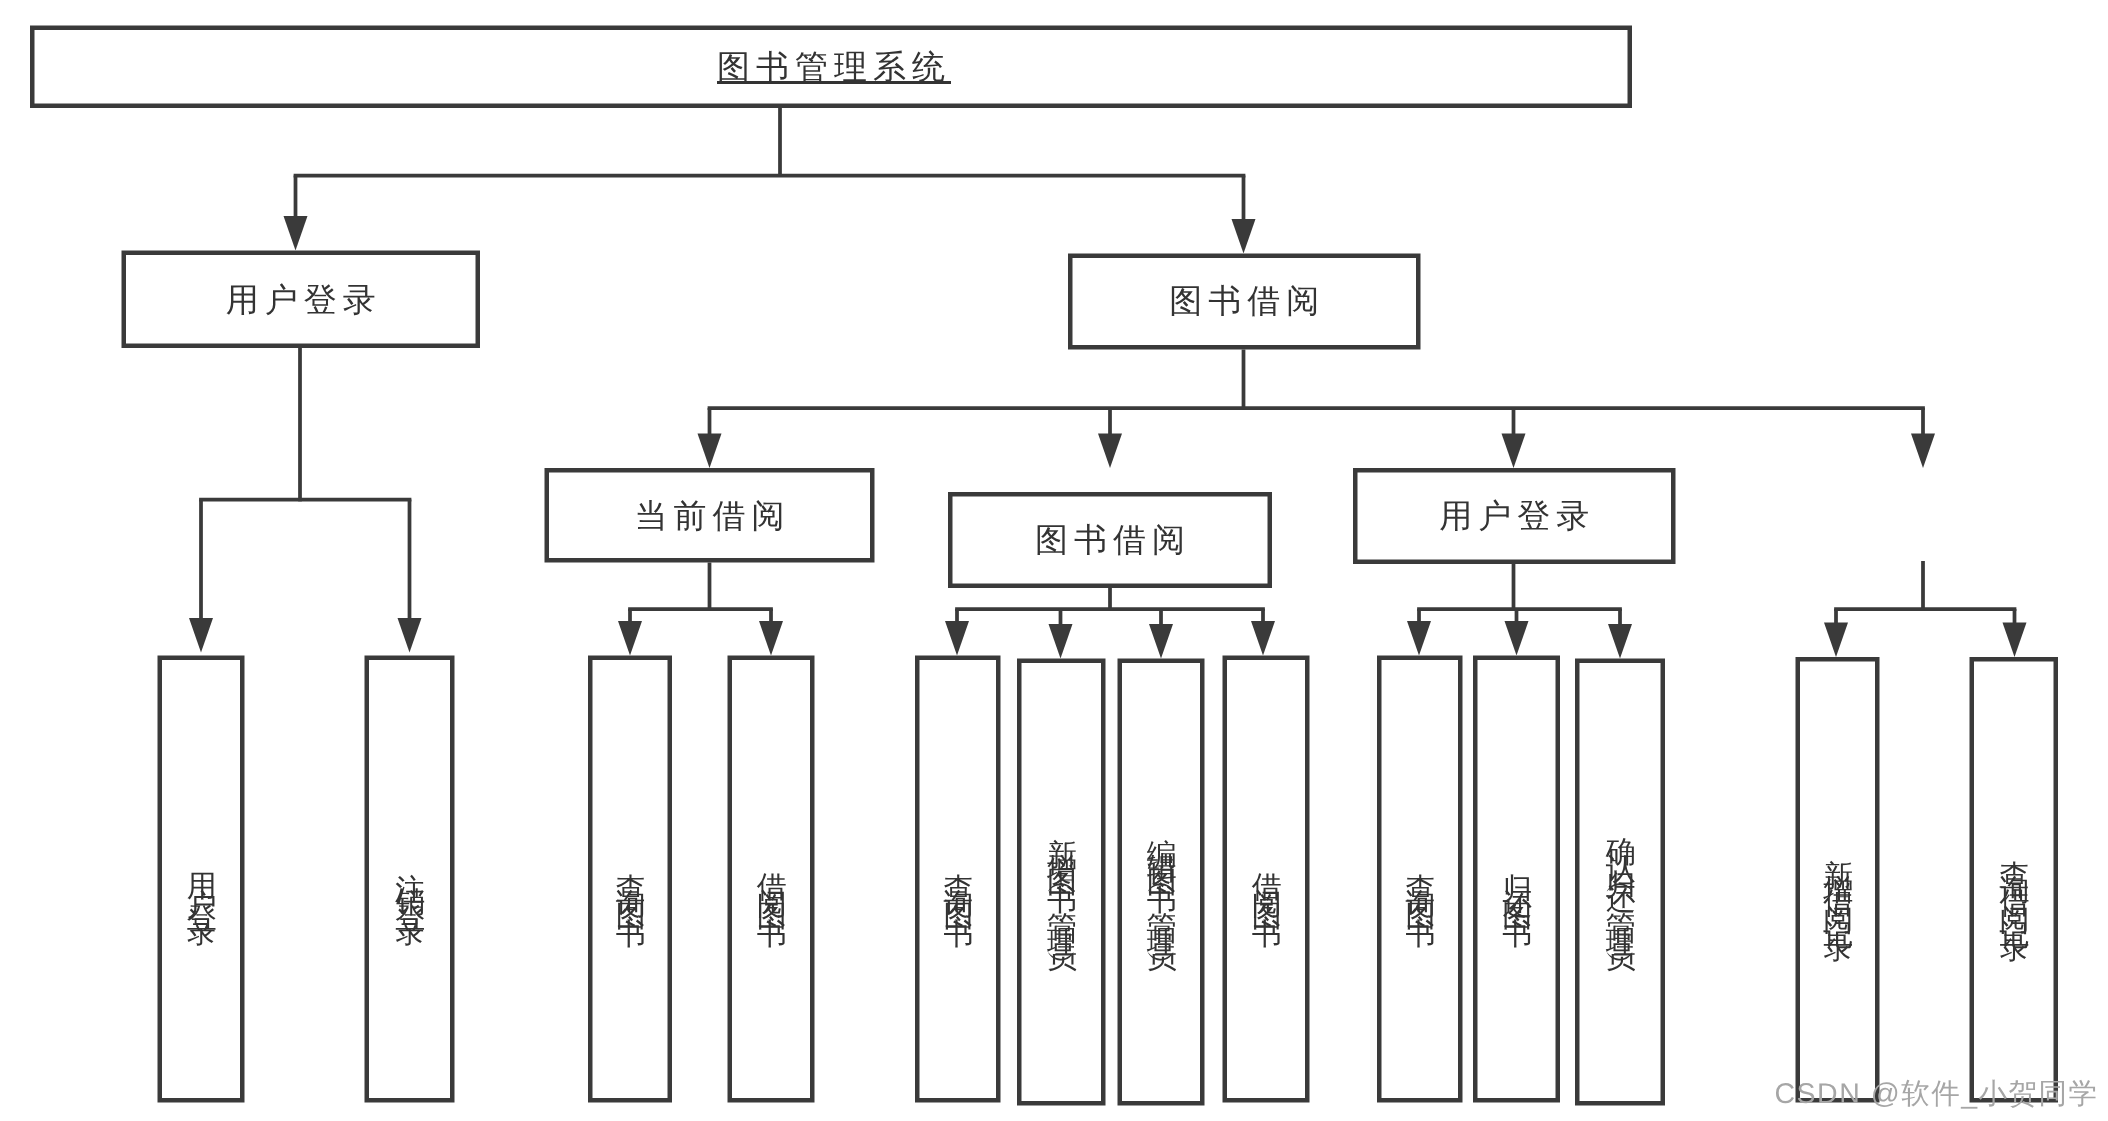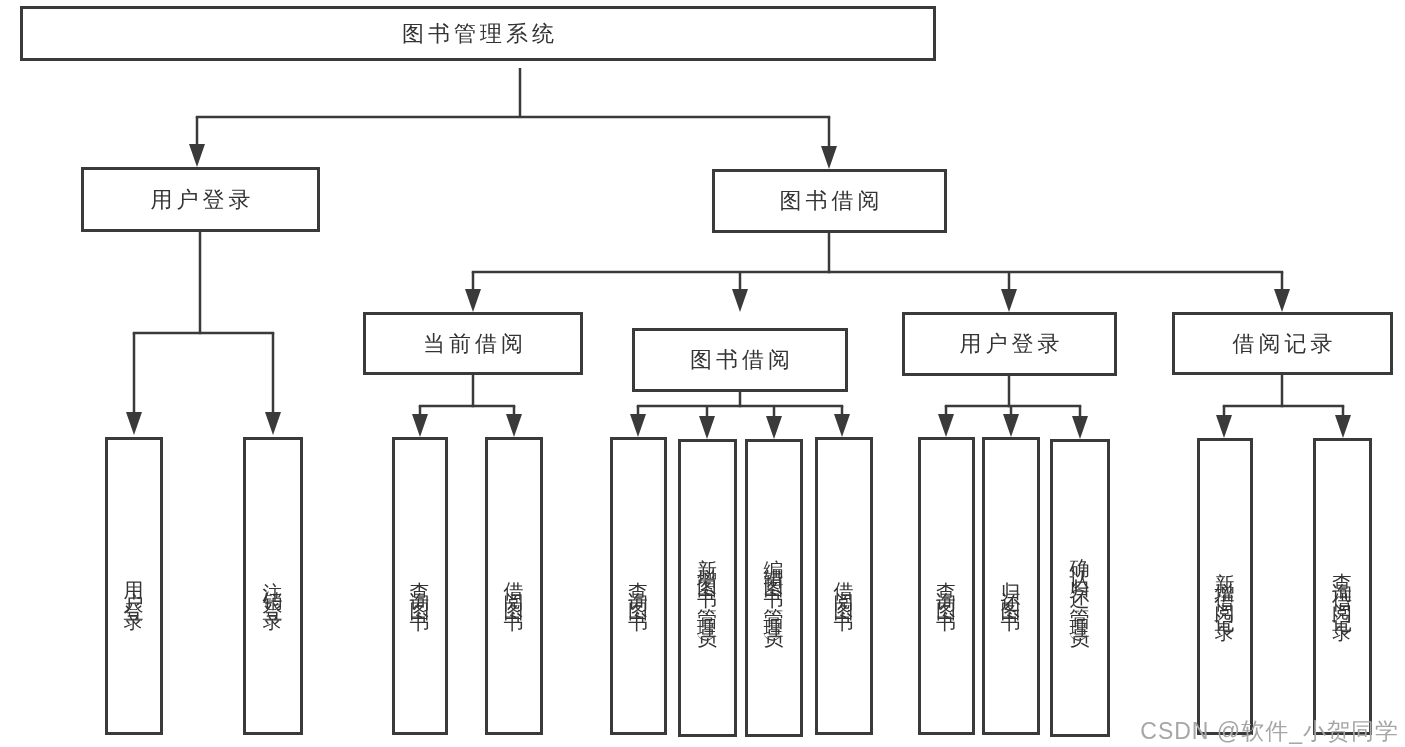--- a/index.html
+++ b/index.html
@@ -27,21 +27,21 @@
     display:flex;align-items:center;justify-content:center;
     writing-mode:vertical-rl;
     font-size:20px;letter-spacing:10px;
     color:#333333;
     box-sizing:border-box;
     line-height:1;
   }
   .watermark{
     position:absolute;z-index:3;
     right:6px;top:716px;
-    font-size:23px;letter-spacing:1px;
+    font-size:19px;letter-spacing:1px;
     color:#a6a6a6;
   }
 </style>
 </head>
 <body>
 
 <div id="stage">
 
   <svg id="wires" width="1405" height="747" viewBox="0 0 1405 747">
     <g stroke="#3a3a3a" stroke-width="2.5" fill="none">
@@ -102,29 +102,28 @@
       <polygon points="766,416 782,416 774,439"></polygon>
       <polygon points="834,414 850,414 842,437"></polygon>
       <polygon points="938,414 954,414 946,437"></polygon>
       <polygon points="1003,414 1019,414 1011,437"></polygon>
       <polygon points="1072,416 1088,416 1080,439"></polygon>
       <polygon points="1216,415 1232,415 1224,438"></polygon>
       <polygon points="1335,415 1351,415 1343,438"></polygon>
     </g>
   </svg>
 
-  <div class="box" style="left:20px;top:6px;width:916px;height:55px;">图书管理系统</div>
+  <div class="box" style="left:20px;top:17px;width:1068px;height:55px;text-decoration:underline;">图书管理系统</div>
 
   <div class="box" style="left:81px;top:167px;width:239px;height:65px;">用户登录</div>
   <div class="box" style="left:712px;top:169px;width:235px;height:64px;">图书借阅</div>
 
   <div class="box" style="left:363px;top:312px;width:220px;height:63px;">当前借阅</div>
   <div class="box" style="left:632px;top:328px;width:216px;height:64px;">图书借阅</div>
   <div class="box" style="left:902px;top:312px;width:215px;height:64px;">用户登录</div>
-  <div class="box" style="left:1172px;top:312px;width:221px;height:63px;">借阅记录</div>
 
   <div class="vbox" style="left:105px;top:437px;width:58px;height:298px;">用户登录</div>
   <div class="vbox" style="left:243px;top:437px;width:60px;height:298px;">注销登录</div>
 
   <div class="vbox" style="left:392px;top:437px;width:56px;height:298px;">查询图书</div>
   <div class="vbox" style="left:485px;top:437px;width:58px;height:298px;">借阅图书</div>
 
   <div class="vbox" style="left:610px;top:437px;width:57px;height:298px;">查询图书</div>
   <div class="vbox" style="left:678px;top:439px;width:59px;height:298px;">新增图书（管理员）</div>
   <div class="vbox" style="left:745px;top:439px;width:58px;height:298px;">编辑图书（管理员）</div>

